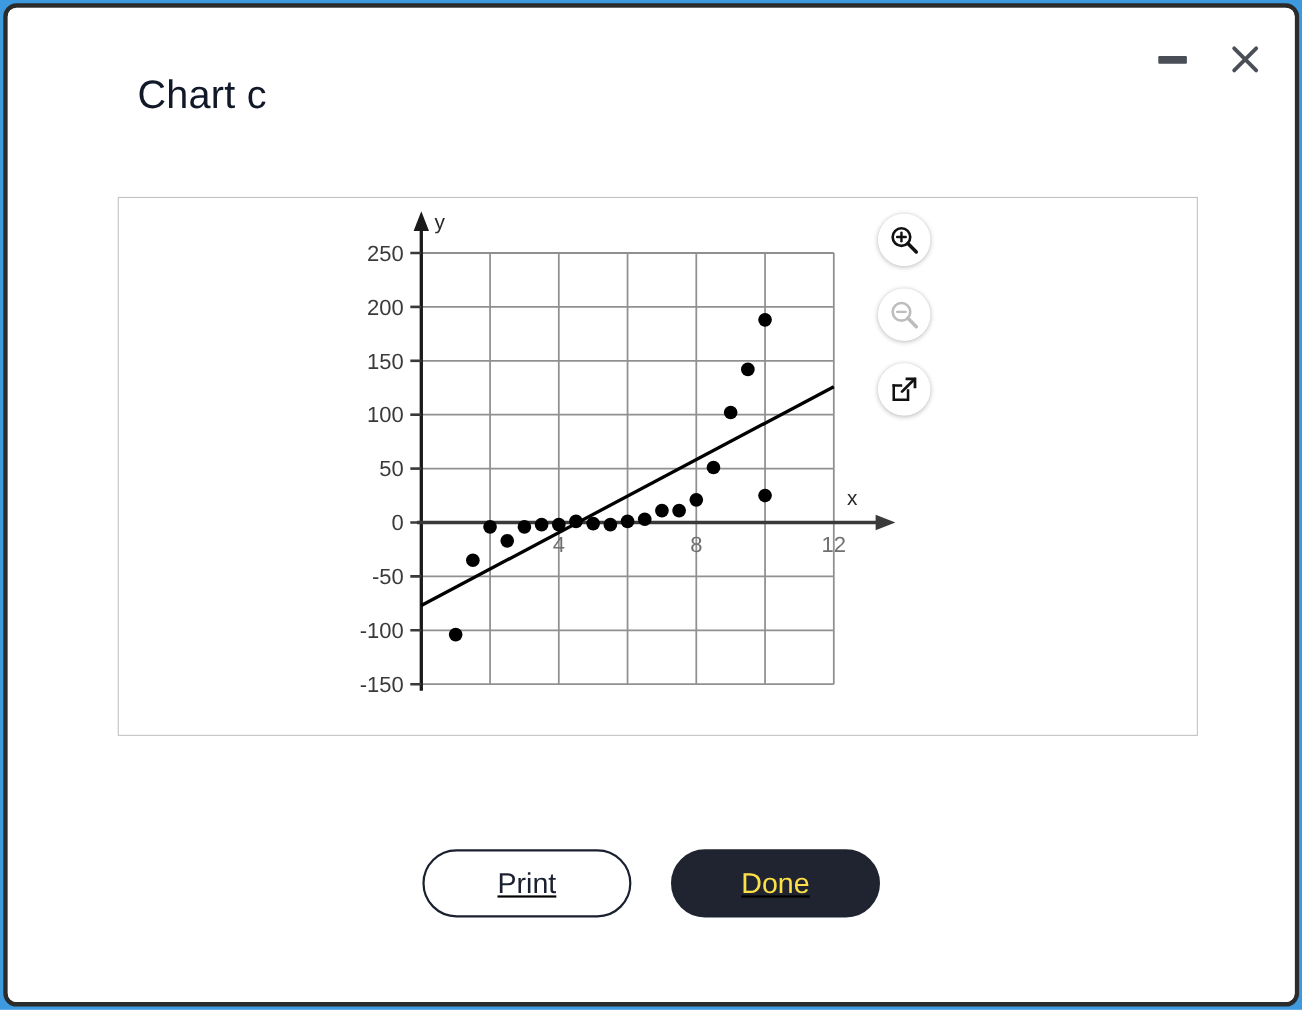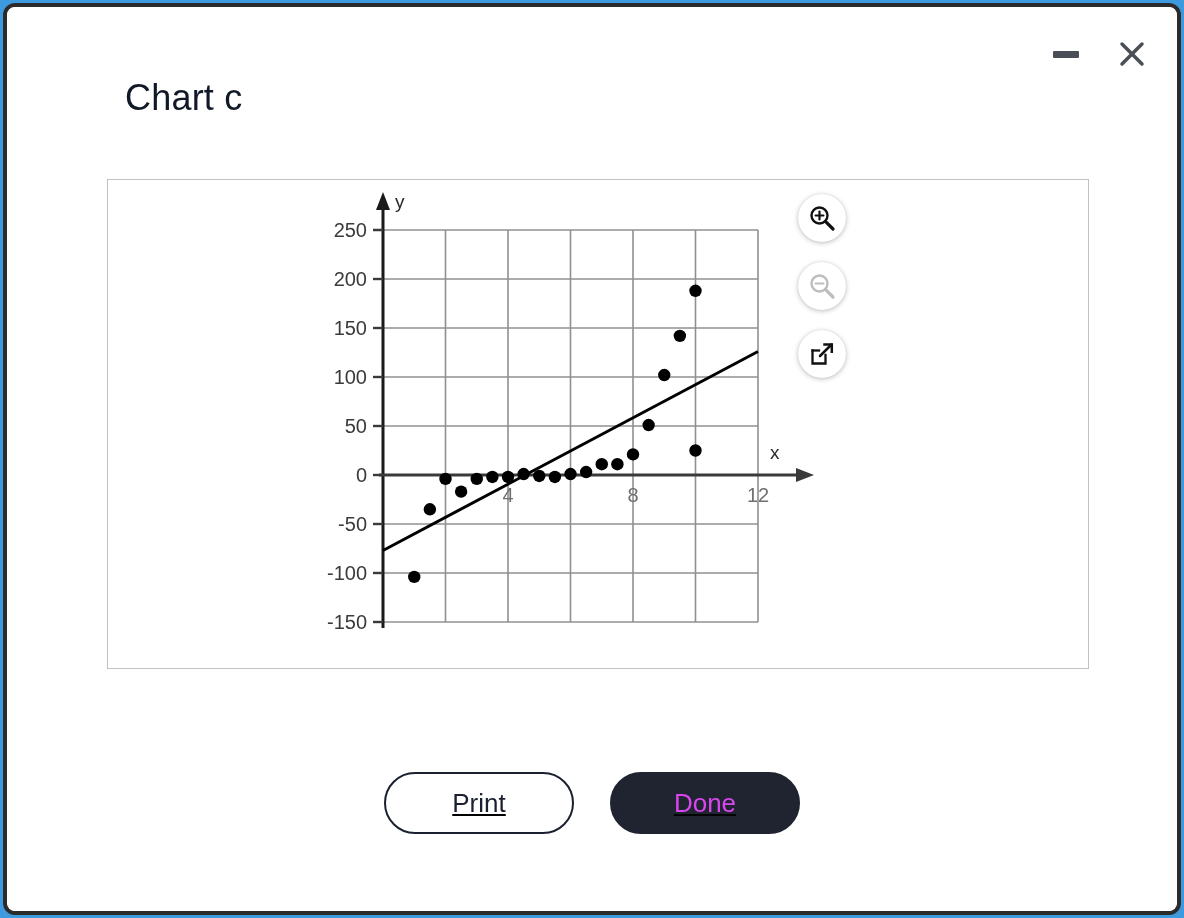--- a/index.html
+++ b/index.html
@@ -52,21 +52,21 @@
   .winctl .dash {
     display: block;
     width: 26px; height: 7px;
     background: #4a4f57;
     border-radius: 1px;
   }
 
   
   #dialog-title {
     position: absolute;
-    left: 118px; top: 70px;
+    left: 118px; top: 58px;
     font-size: 36px;
     color: #111827;
     letter-spacing: 0.2px;
     font-weight: 400;
   }
 
   
   #chart-panel {
     position: absolute;
     left: 100px; top: 172px;
@@ -119,21 +119,21 @@
     display: flex; align-items: center; justify-content: center;
     cursor: pointer;
   }
   .pill-outline {
     background: #ffffff;
     color: #1b2030;
     border: 2px solid #1b2030;
   }
   .pill-filled {
     background: #1f2430;
-    color: #d946ef;
+    color: #fde047;
     border: 2px solid #1f2430;
   }
   .axis-label-text { font-size: 19px; fill: #2a2a2a; font-family: "Liberation Sans", sans-serif; }
   .tick-text { font-size: 20px; fill: #3a3a3a; font-family: "Liberation Sans", sans-serif; }
   .xtick-text { font-size: 20px; fill: #707070; font-family: "Liberation Sans", sans-serif; }
 </style>
 </head>
 <body>
 
 <div id="app-frame">

